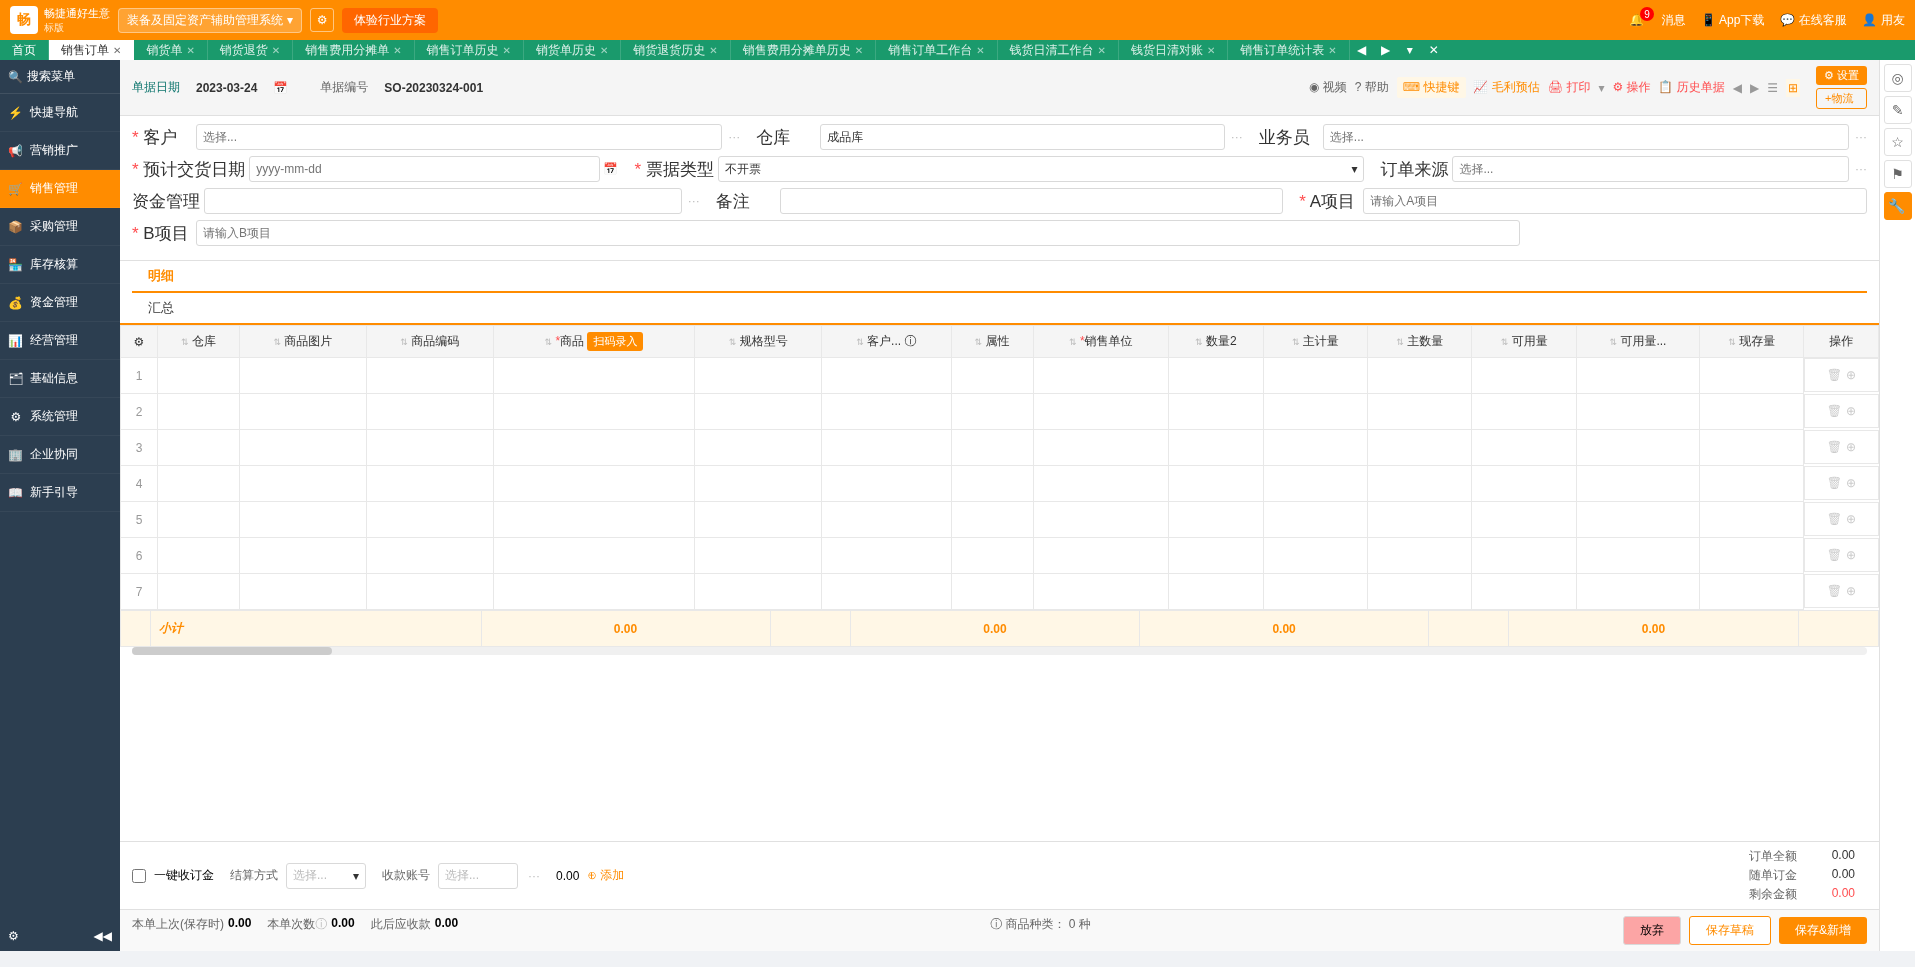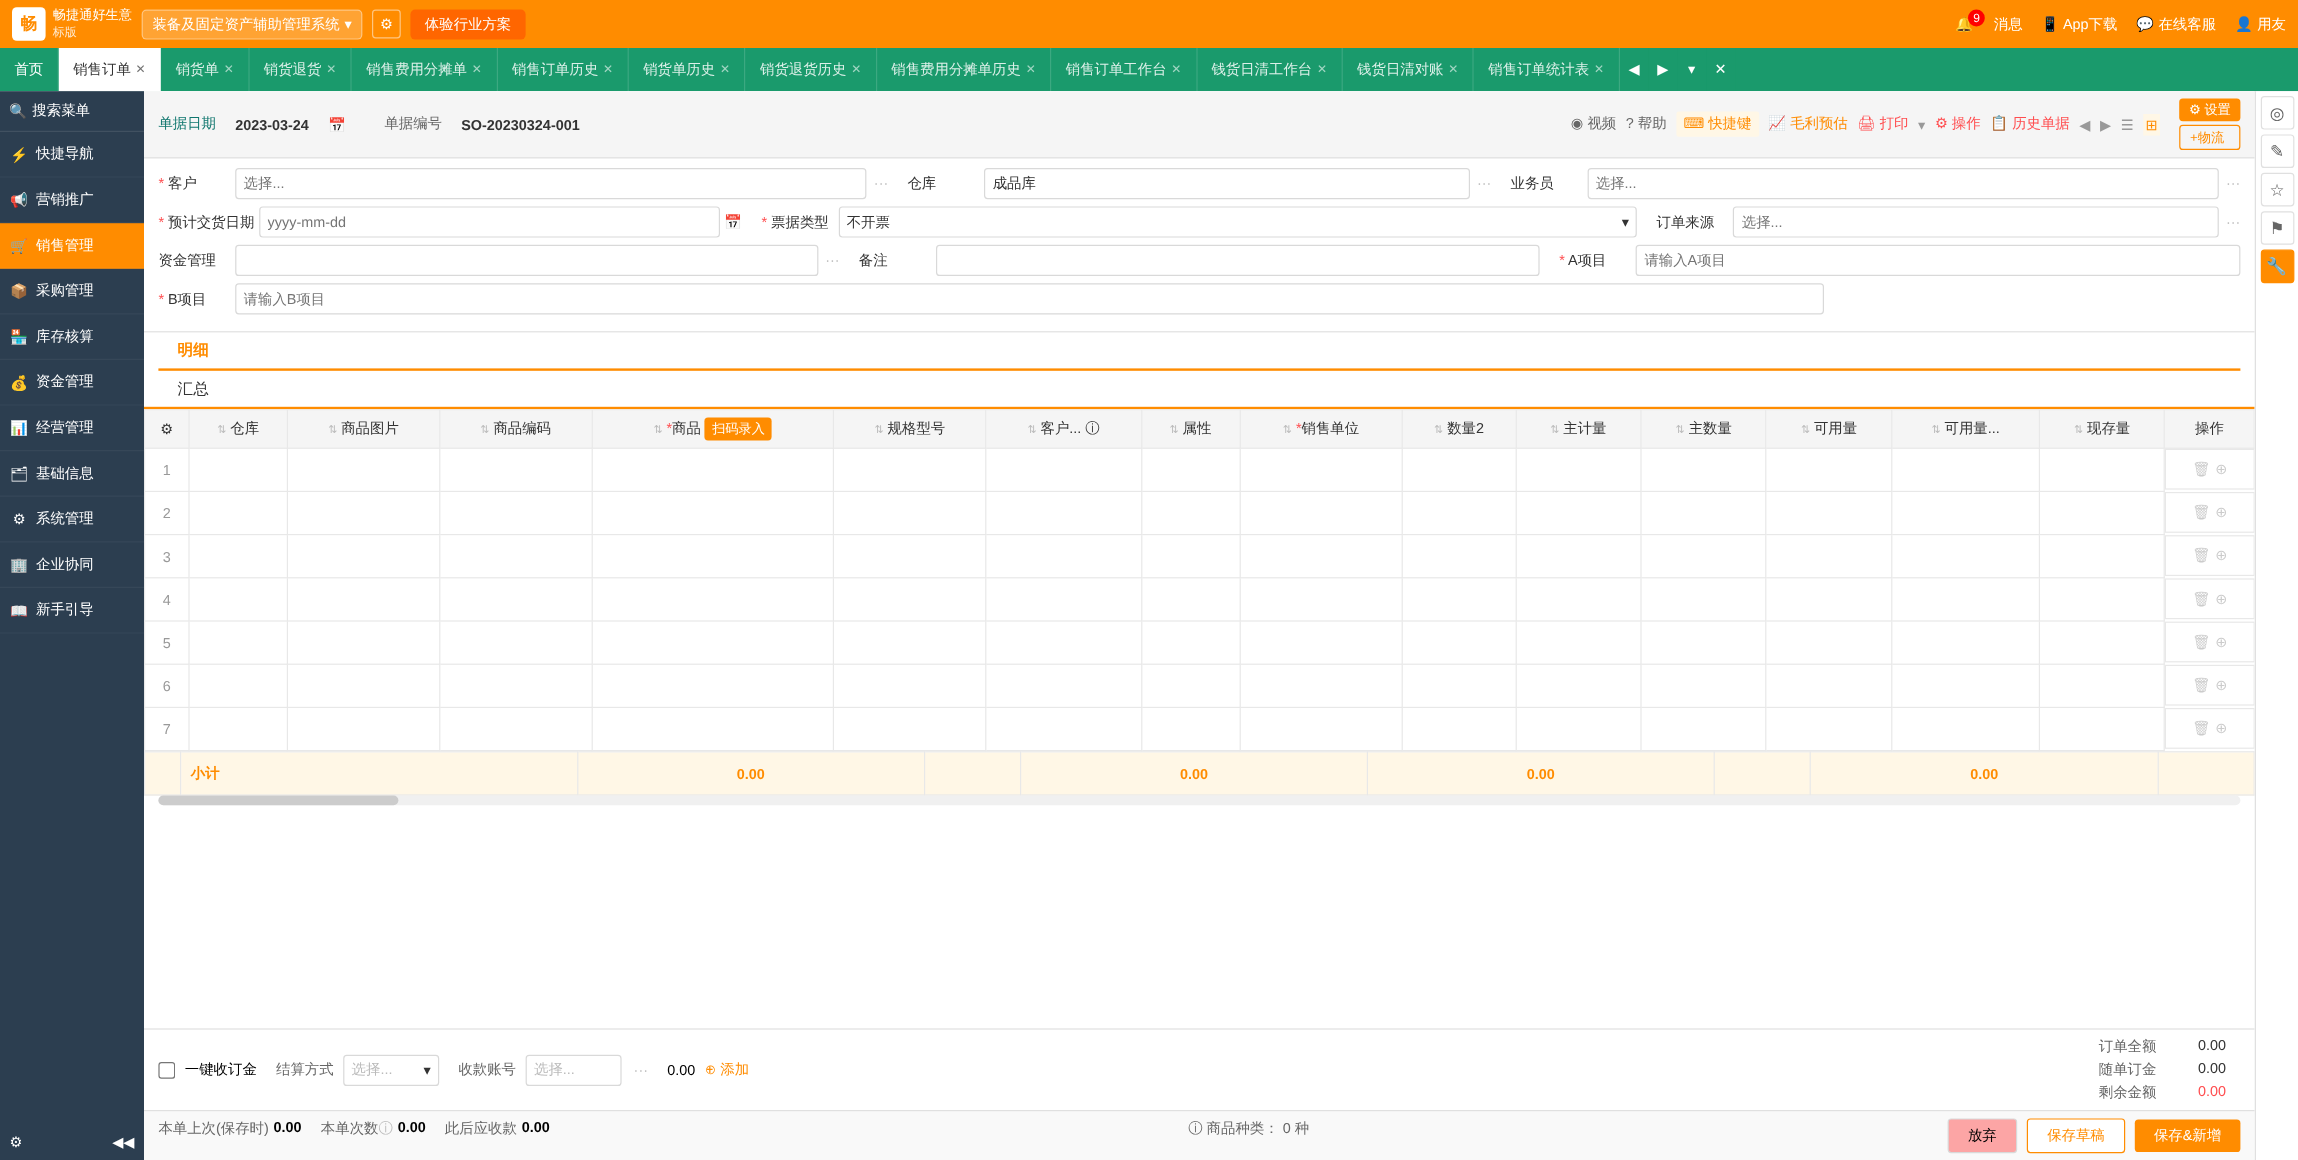--- a/index.html
+++ b/index.html
@@ -79,21 +79,21 @@
       display: inline-flex;
       align-items: center;
       justify-content: center;
       position: relative;
       top: -6px;
       right: 4px;
     }
 
     
     .tab-bar {
-      height: 36px;
+      height: 20px;
       background: #1a9a6c;
       display: flex;
       align-items: center;
       overflow: hidden;
     }
     .tab-item {
       height: 36px;
       padding: 0 12px;
       display: flex;
       align-items: center;
@@ -212,21 +212,21 @@
     }
     .form-field {
       display: flex;
       align-items: center;
       gap: 4px;
       flex: 1;
     }
     .form-label {
       color: #333;
       white-space: nowrap;
-      font-size: 12px;
+      font-size: 17px;
       min-width: 60px;
     }
     .required { color: #ff4d4f; }
     .form-input {
       border: 1px solid #d9d9d9;
       border-radius: 3px;
       padding: 3px 6px;
       font-size: 12px;
       height: 26px;
       min-width: 120px;
@@ -863,21 +863,21 @@
         <span style="color:#ccc;cursor:pointer;">⊕</span>
       </td>
     </tr>
           </tbody>
       </table>
 
       <table style="width:100%;border-collapse:collapse;font-size:12px;">
         <tbody>
             <tr class="subtotal-row">
           <td style="width:30px;border:1px solid #e8e8e8;"></td>
-          <td colspan="8" style="border:1px solid #e8e8e8;text-align:left;padding-left:8px;background:#fff7e6;color:#ff8c00;font-weight:bold;">小计</td>
+          <td colspan="8" style="border:1px solid #e8e8e8;text-align:left;padding-left:8px;background:#fff7e6;color:#ff8c00;font-weight:bold;font-style:italic;">小计</td>
           <td style="border:1px solid #e8e8e8;background:#fff7e6;color:#ff8c00;font-weight:bold;text-align:center;">0.00</td>
           <td style="border:1px solid #e8e8e8;background:#fff7e6;"></td>
           <td style="border:1px solid #e8e8e8;background:#fff7e6;color:#ff8c00;font-weight:bold;text-align:center;">0.00</td>
           <td style="border:1px solid #e8e8e8;background:#fff7e6;color:#ff8c00;font-weight:bold;text-align:center;">0.00</td>
           <td style="border:1px solid #e8e8e8;background:#fff7e6;"></td>
           <td style="border:1px solid #e8e8e8;background:#fff7e6;color:#ff8c00;font-weight:bold;text-align:center;">0.00</td>
           <td style="border:1px solid #e8e8e8;background:#fff7e6;"></td>
         </tr>
       </tbody>
         </table>

